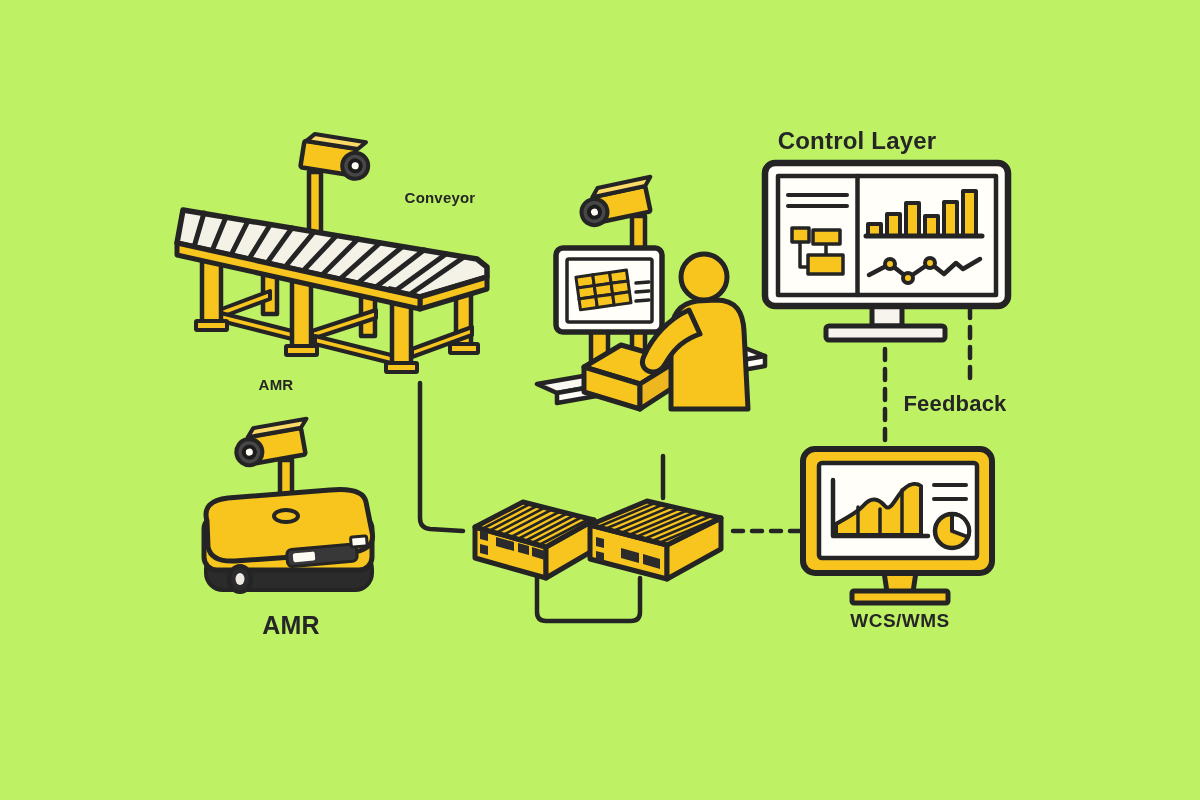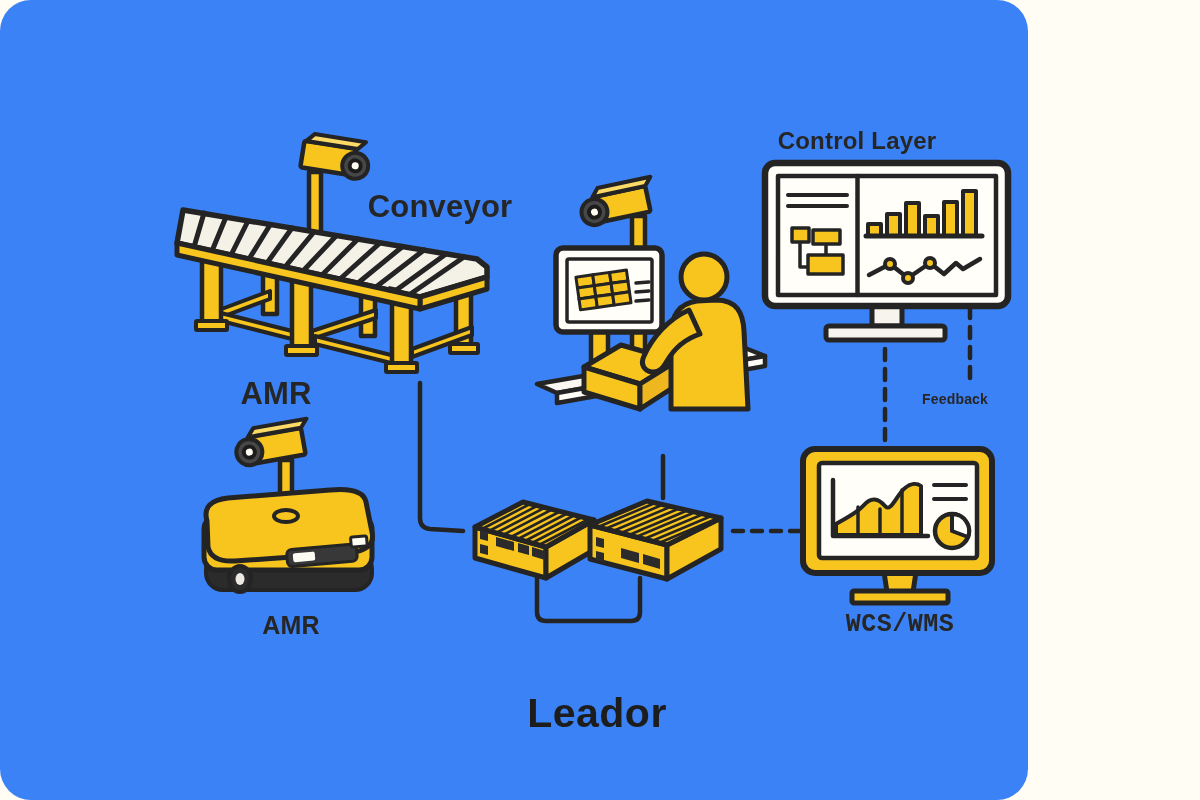--- a/index.html
+++ b/index.html
@@ -1,24 +1,24 @@
 <!DOCTYPE html>
 <html><head>
 <meta charset="utf-8">
 <style>
   html,body{margin:0;padding:0;background:#FFFDF4;}
-  .stage{position:relative;width:1028px;height:800px;background:#3b82f6;
-         font-family:"Liberation Sans",sans-serif;overflow:hidden;border-radius:31px;}
+  .stage{position:relative;width:1200px;height:800px;background:#bef264;
+         font-family:"Liberation Sans",sans-serif;overflow:hidden;}
   .stage svg{position:absolute;left:0;top:0;}
   .lbl{position:absolute;transform:translateX(-50%);font-weight:700;color:#262626;
-       white-space:nowrap;letter-spacing:.2px;font-size:31px;}
+       white-space:nowrap;letter-spacing:.2px;font-size:15px;}
   .lbl-control{font-size:24px;}
-  .lbl-wcs{font-size:25px;letter-spacing:.5px;font-family:Liberation Mono, monospace;}
+  .lbl-wcs{font-size:19px;letter-spacing:.5px;}
   .lbl-amr-b{font-size:25px;}
-  .lbl-feedback{font-size:14px;}
+  .lbl-feedback{font-size:22px;}
   .brand{position:absolute;transform:translateX(-50%);font-weight:700;color:#1D1D1D;
          font-size:41px;letter-spacing:.5px;white-space:nowrap;}
 </style>
 </head>
 <body>
 
 <div class="stage">
 
 <svg width="1200" height="800" viewBox="0 0 1200 800">
 
@@ -249,14 +249,13 @@
     </g>
   </g>
 </svg>
 
   <div class="lbl lbl-control" style="left:857px;top:127px;">Control Layer</div>
   <div class="lbl" style="left:440px;top:189px;">Conveyor</div>
   <div class="lbl" style="left:276px;top:376px;">AMR</div>
   <div class="lbl lbl-feedback" style="left:955px;top:391px;">Feedback</div>
   <div class="lbl lbl-amr-b" style="left:291px;top:611px;">AMR</div>
   <div class="lbl lbl-wcs" style="left:900px;top:610px;">WCS/WMS</div>
-  <div class="brand" style="left:597px;top:690px;">Leador</div>
 </div>
 
 </body></html>

